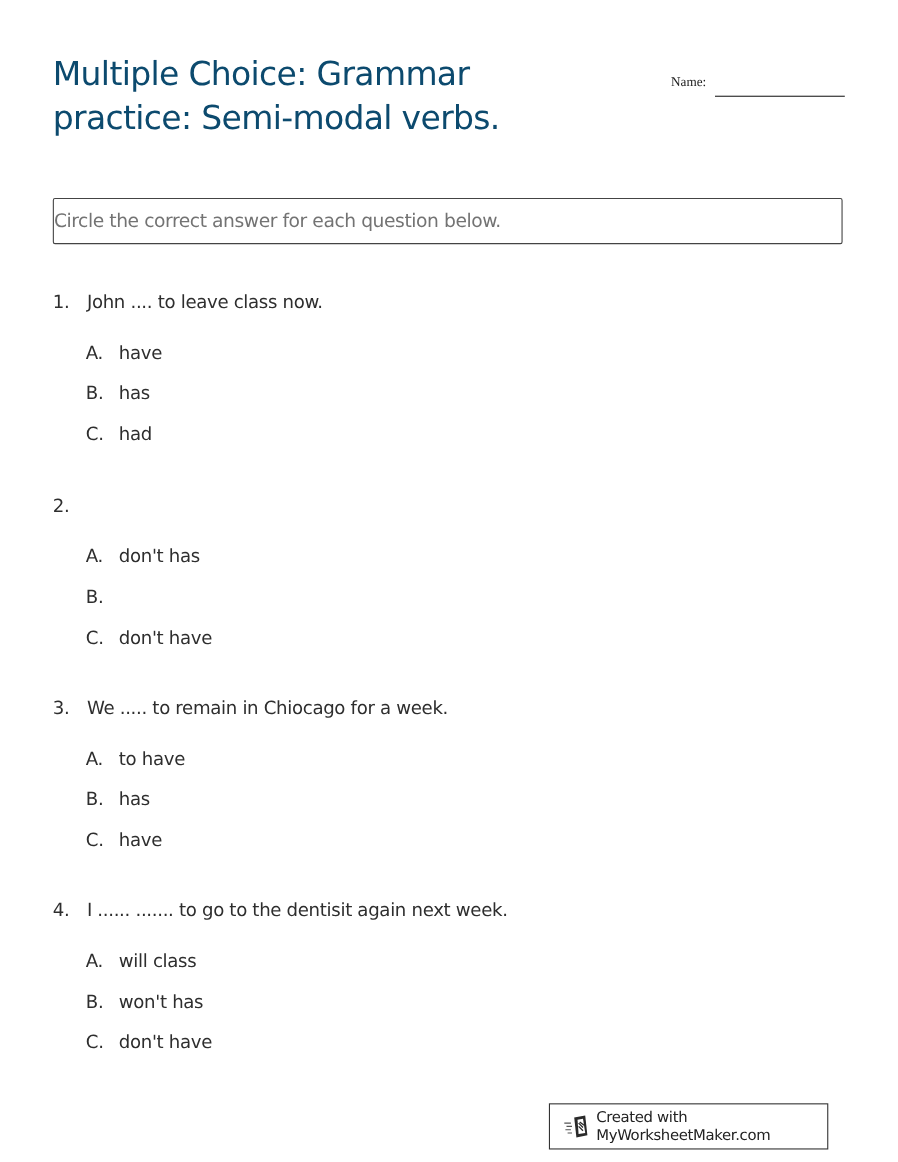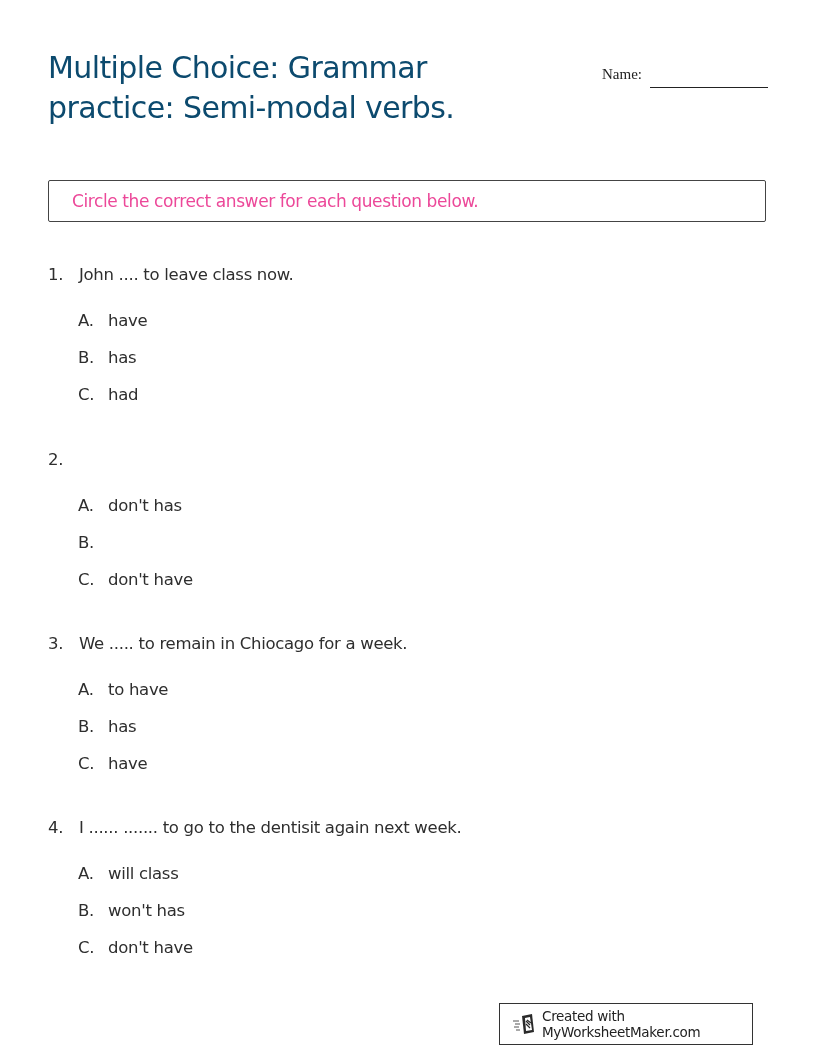--- a/index.html
+++ b/index.html
@@ -26,21 +26,21 @@
       color: #0c4a6e;
       letter-spacing: -0.6px;
       margin: 0;
       font-weight: normal;
     }
     .meta {
       position: absolute;
       right: 48px;
       top: 52px;
       font-family: "Liberation Serif", serif;
-      font-size: 15px;
+      font-size: 12px;
       color: #222;
     }
     .meta-row {
       display: flex;
       justify-content: flex-end;
       align-items: flex-end;
       height: 38px;
     }
     .meta-label {
       margin-right: 8px;
@@ -55,25 +55,25 @@
     }
     .instructions {
       position: absolute;
       left: 48px;
       top: 180px;
       width: 718px;
       height: 42px;
       box-sizing: border-box;
       border: 1.3px solid #444;
       border-radius: 2px;
-      padding: 0 23px;
+      padding: 0 0;
       font-family: "DejaVu Sans", sans-serif;
       font-size: 17px;
       line-height: 40px;
-      color: #ec4899;
+      color: #737373;
       letter-spacing: -0.4px;
     }
     .question {
       position: absolute;
       left: 48px;
       font-family: "DejaVu Sans", sans-serif;
       font-size: 16.5px;
       color: #2e2e2e;
       letter-spacing: -0.3px;
     }

